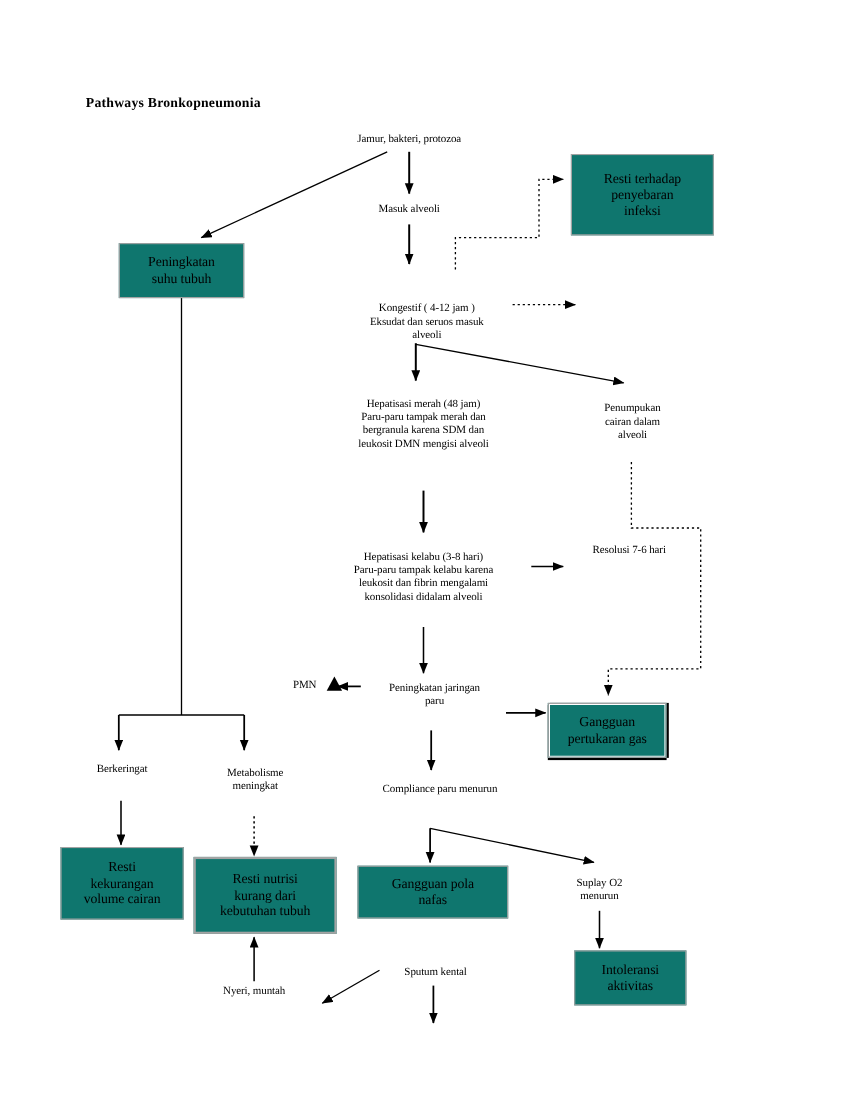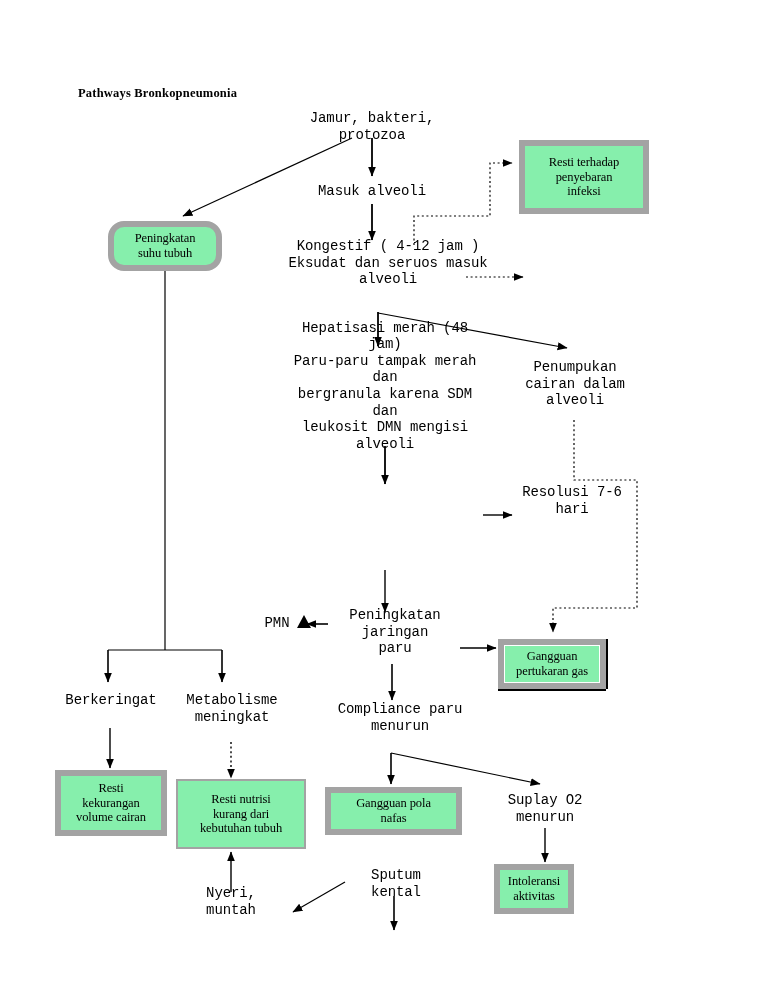--- a/index.html
+++ b/index.html
@@ -38,27 +38,26 @@
     letter-spacing: -0.1px;
   }
   .title {
     position: absolute;
     font-weight: bold;
     font-size: 12.5px;
     letter-spacing: 0.2px;
     white-space: nowrap;
   }
   .text-node {
-    font-size: 14px;
-    font-family: Liberation Mono, monospace;
+    font-size: 10px;
   }
   .box-node {
     font-size: 12.5px;
-    border: 6px solid #a3a3a3;
-    background: #86efac;
+    border: 1px solid #a3a3a3;
+    background: #0f766e;
   }
   .box-thick {
     border-width: 2px;
   }
   .box-shadow-border {
     box-shadow: 0 0 0 1px #ffffff inset, 2px 0 0 0 #000 , 0 2px 0 0 #000;
   }
   .pmn-tri {
     position: absolute;
     width: 0;
@@ -133,41 +132,45 @@
       <path d="M345,882 L293,912" stroke-width="1.2" marker-end="url(#ah)"></path>
 
       <path d="M394,896 L394,930" stroke-width="1.6" marker-end="url(#ah)"></path>
     </g>
   </svg>
 
   <div class="node text-node" style="left:282px; top:117px; width:180px; height:20px;">Jamur, bakteri, protozoa</div>
 
   <div class="node text-node" style="left:312px; top:181px; width:120px; height:20px;">Masuk alveoli</div>
 
-  <div class="node box-node" style="left:108px; top:221px; width:114px; height:50px;border-radius:16px;">Peningkatan
+  <div class="node box-node" style="left:108px; top:221px; width:114px; height:50px;">Peningkatan
 suhu tubuh</div>
 
   <div class="node box-node" style="left:519px; top:140px; width:130px; height:74px;">Resti terhadap
 penyebaran
 infeksi</div>
 
-  <div class="node text-node" style="left:288px; top:230px; width:200px; height:66px;">Kongestif ( 4-12 jam )
+  <div class="node text-node" style="left:288px; top:260px; width:200px; height:66px;">Kongestif ( 4-12 jam )
 Eksudat dan seruos masuk
 alveoli</div>
 
 
   <div class="node text-node" style="left:282px; top:346px; width:206px; height:80px;">Hepatisasi merah (48 jam)
 Paru-paru tampak merah dan
 bergranula karena SDM dan
 leukosit DMN mengisi alveoli</div>
 
   <div class="node text-node" style="left:523px; top:354px; width:104px; height:60px;">Penumpukan
 cairan dalam
 alveoli</div>
 
+  <div class="node text-node" style="left:276px; top:485px; width:218px; height:80px;">Hepatisasi kelabu (3-8 hari)
+Paru-paru tampak kelabu karena
+leukosit dan fibrin mengalami
+konsolidasi didalam alveoli</div>
 
   <div class="node text-node" style="left:508px; top:491px; width:128px; height:20px;">Resolusi 7-6 hari</div>
 
   <div class="node text-node" style="left:258px; top:613px; width:38px; height:20px;">PMN</div>
 
   <div class="pmn-tri" style="left:297px; top:615px;"></div>
 
   <div class="node text-node" style="left:330px; top:613px; width:130px; height:38px;">Peningkatan jaringan
 paru</div>
 
@@ -188,21 +191,21 @@
 kekurangan
 volume cairan</div>
 
   <div class="node box-node" style="left:325px; top:787px; width:137px; height:48px;">Gangguan pola
 nafas</div>
 
   <div class="node box-node box-thick" style="left:176px; top:779px; width:130px; height:70px;">Resti nutrisi
 kurang dari
 kebutuhan tubuh</div>
 
-  <div class="node box-node" style="left:494px; top:864px; width:80px; height:50px;">Intoleransi
+  <div class="node box-node" style="left:522px; top:864px; width:102px; height:50px;">Intoleransi
 aktivitas</div>
 
   <div class="node text-node" style="left:184px; top:892px; width:94px; height:20px;">Nyeri, muntah</div>
 
   <div class="node text-node" style="left:348px; top:874px; width:96px; height:20px;">Sputum kental</div>
 
 
 </div>
 
 </body></html>

